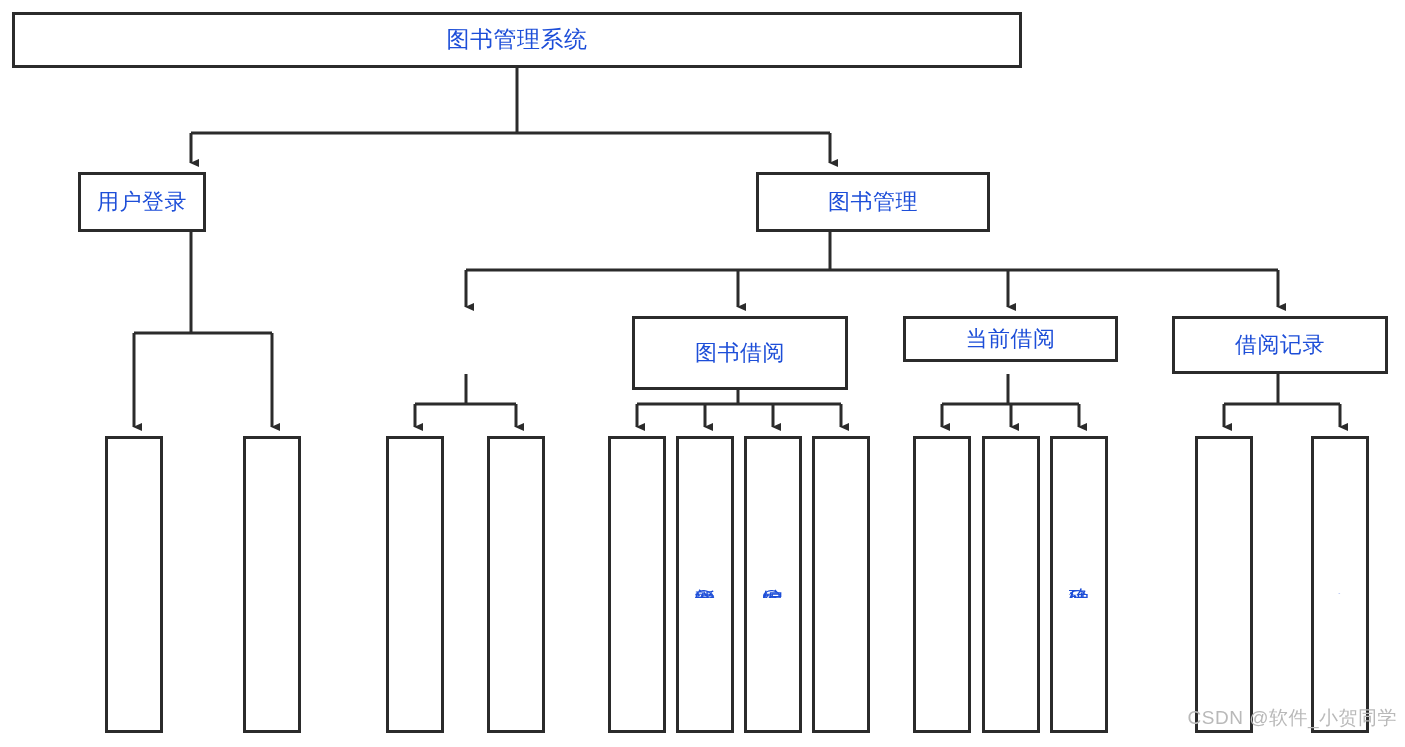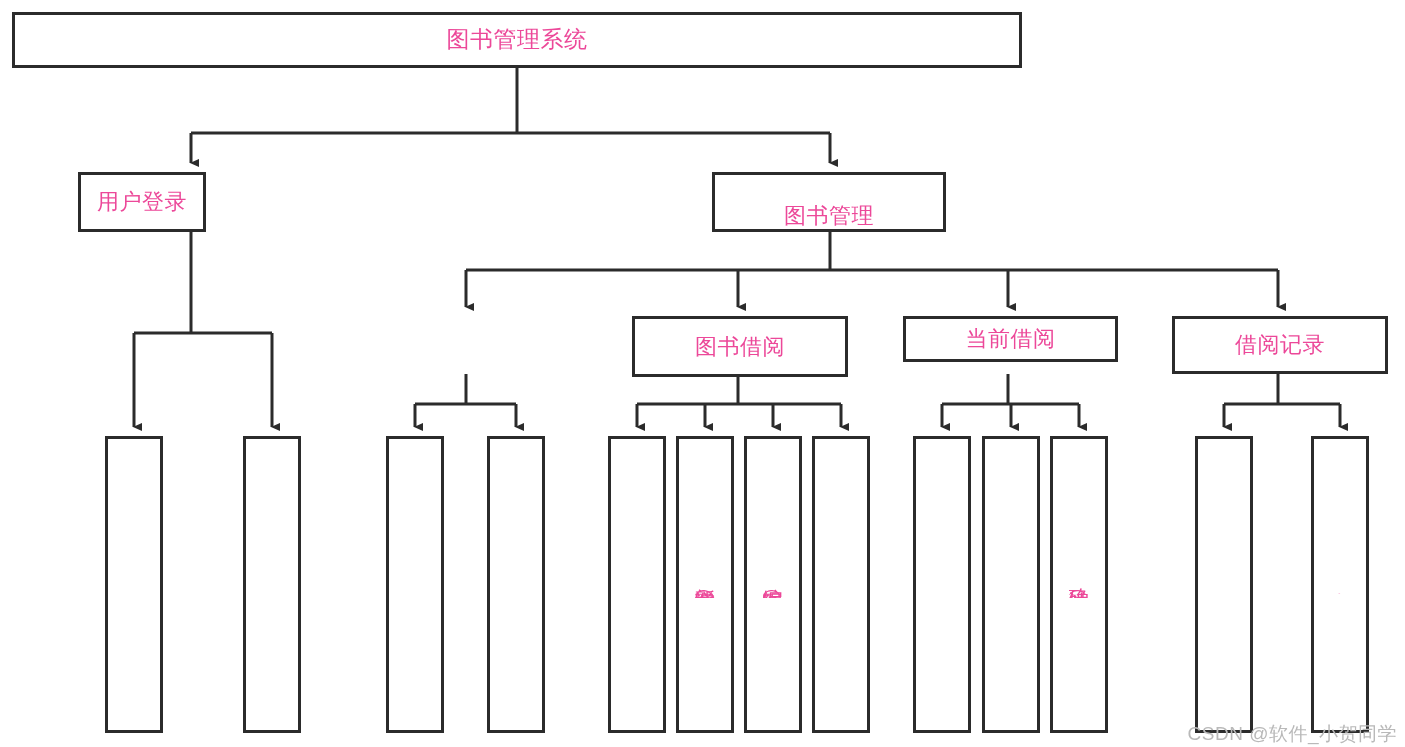--- a/index.html
+++ b/index.html
@@ -26,21 +26,21 @@
     height: 747px;
   }
   .node-box {
     position: absolute;
     box-sizing: border-box;
     border: 3px solid #2b2b2b;
     background: #ffffff;
     display: flex;
     align-items: center;
     justify-content: center;
-    color: #ec4899;
+    color: #1d4ed8;
   }
   .node-label {
     text-align: center;
     line-height: 1.18;
     letter-spacing: 0.5px;
     white-space: pre-wrap;
   }
   .node-root .node-label {
     font-size: 23px;
   }
@@ -60,21 +60,21 @@
     writing-mode: vertical-rl;
     text-orientation: upright;
     line-height: 1.0;
     letter-spacing: 3px;
     max-height: 100%;
     overflow: hidden;
   }
   #watermark {
     position: absolute;
     right: 8px;
-    bottom: 0;
+    bottom: 16px;
     font-size: 19px;
     color: #b9b9b9;
     letter-spacing: 0.5px;
     user-select: none;
     pointer-events: none;
     text-align: center;
   }
 </style>
 </head>
 <body>
@@ -136,26 +136,26 @@
   </svg>
 
   <div class="node-box node-root" style="left:12px; top:12px; width:1010px; height:56px;">
     <span class="node-label">图书管理系统</span>
   </div>
 
   <div class="node-box node-l2" style="left:78px; top:172px; width:128px; height:60px;">
     <span class="node-label">用户登录</span>
   </div>
 
-  <div class="node-box node-l2" style="left:712px; top:172px; width:234px; height:60px;align-items:flex-end;">
+  <div class="node-box node-l2" style="left:756px; top:172px; width:234px; height:60px;">
     <span class="node-label">图书管理</span>
   </div>
 
 
-  <div class="node-box node-l3" style="left:632px; top:316px; width:216px; height:61px;">
+  <div class="node-box node-l3" style="left:632px; top:316px; width:216px; height:74px;">
     <span class="node-label">图书借阅</span>
   </div>
 
   <div class="node-box node-l3" style="left:903px; top:316px; width:215px; height:46px;">
     <span class="node-label">当前借阅</span>
   </div>
 
   <div class="node-box node-l3" style="left:1172px; top:316px; width:216px; height:58px;">
     <span class="node-label">借阅记录</span>
   </div>

